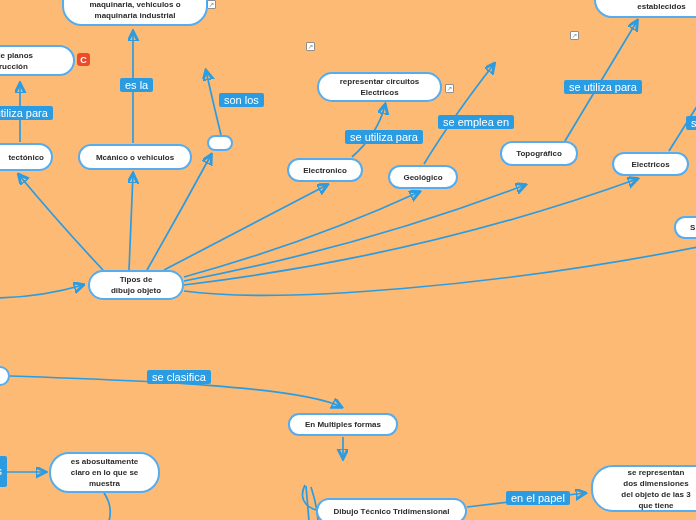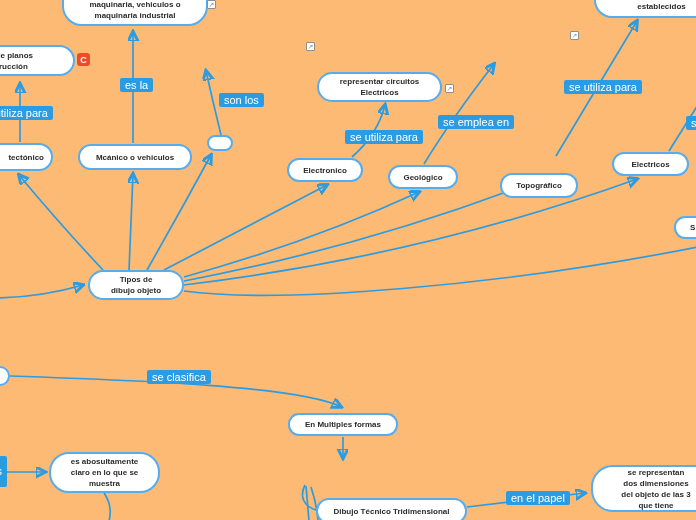--- a/index.html
+++ b/index.html
@@ -86,21 +86,21 @@
   <div class="node" style="left:-45px;top:143px;width:98px;height:28px;border-radius:14px;justify-content:flex-end;padding-right:7px;">tectónico</div>
 
   <div class="node" style="left:78px;top:144px;width:114px;height:26px;border-radius:13px;">Mcánico o vehiculos</div>
 
   <div class="node" style="left:207px;top:135px;width:26px;height:16px;border-radius:8px;"></div>
 
   <div class="node" style="left:388px;top:165px;width:70px;height:24px;border-radius:12px;">Geológico</div>
 
   <div class="node" style="left:287px;top:158px;width:76px;height:24px;border-radius:12px;">Electronico</div>
 
-  <div class="node" style="left:500px;top:173px;width:78px;height:25px;border-radius:12px;">Topográfico</div>
+  <div class="node" style="left:500px;top:141px;width:78px;height:25px;border-radius:12px;">Topográfico</div>
 
   <div class="node" style="left:612px;top:152px;width:77px;height:24px;border-radius:12px;">Electricos</div>
 
   <div class="node" style="left:674px;top:216px;width:60px;height:23px;border-radius:11px;justify-content:flex-start;padding-left:14px;">S</div>
 
   <div class="node" style="left:88px;top:270px;width:96px;height:30px;border-radius:15px;">Tipos de
 dibujo objeto</div>
 
   <div class="node" style="left:-28px;top:366px;width:38px;height:20px;border-radius:10px;"></div>
 

